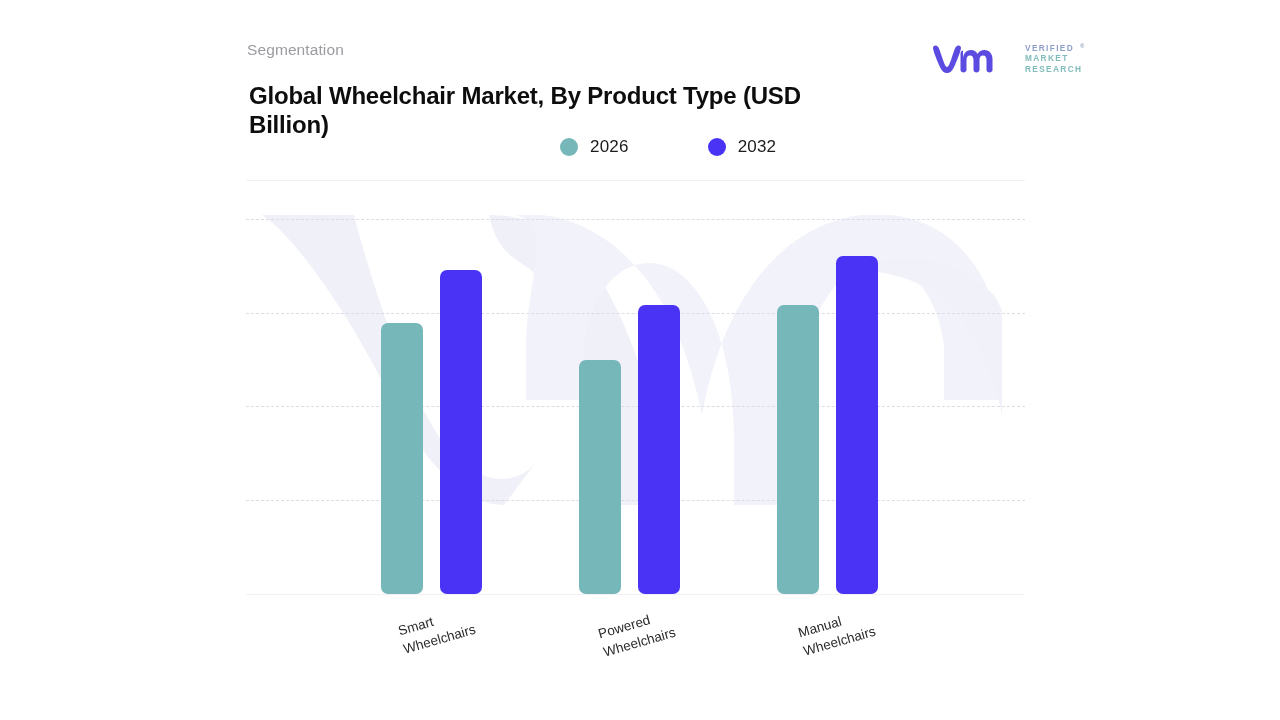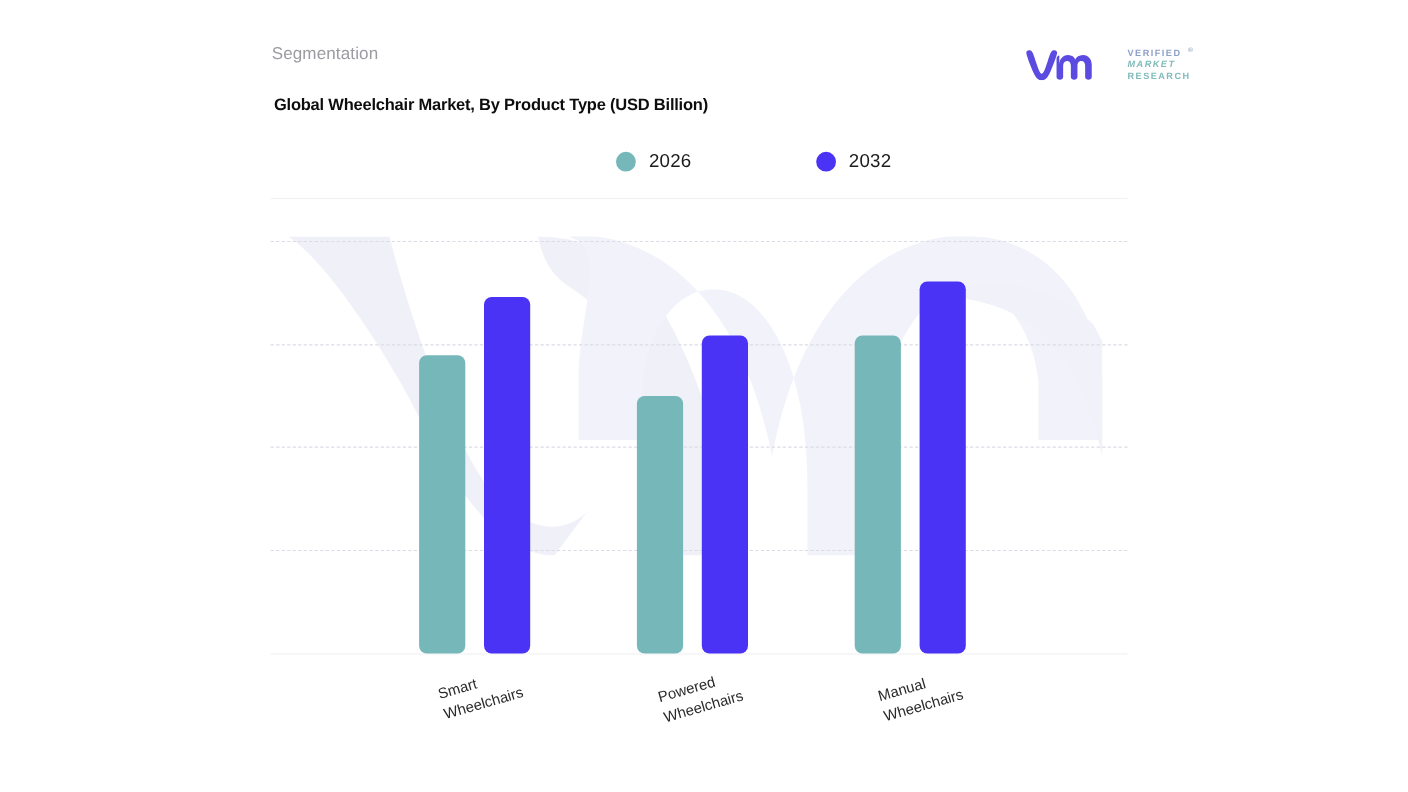--- a/index.html
+++ b/index.html
@@ -32,21 +32,21 @@
     color: #9b9ba1;
     letter-spacing: 0.1px;
     white-space: nowrap;
   }
 
   .chart-title {
     position: absolute;
     left: 249px;
     top: 81px;
     width: 600px;
-    font-size: 15px;
+    font-size: 24px;
     font-weight: bold;
     color: #0d0d0d;
     line-height: 29px;
     letter-spacing: -0.2px;
   }
 
   
   .logo {
     position: absolute;
     left: 932px;
@@ -65,21 +65,21 @@
     position: absolute;
     left: 93px;
     top: 0px;
     width: 80px;
     font-size: 8.3px;
     font-weight: bold;
     letter-spacing: 1.35px;
     line-height: 10.4px;
   }
   .logo-words .lw1 { color: #8d9fc9; display:block; position:relative; }
-  .logo-words .lw2 { color: #7fbcba; display:block;font-style:italic; }
+  .logo-words .lw2 { color: #7fbcba; display:block; }
   .logo-words .lw3 { color: #7fbcba; display:block; }
   .logo-reg {
     position: absolute;
     left: 55px;
     top: -2px;
     font-size: 6px;
     color: #9aa8c4;
     font-weight: bold;
     letter-spacing: 0;
   }
@@ -91,21 +91,21 @@
     top: 137px;
     display: flex;
     align-items: center;
     gap: 0px;
   }
   .legend-item {
     display: flex;
     align-items: center;
     margin-left: 48px;
   }
-  .legend-item + .legend-item { margin-left: 113px; }
+  .legend-item + .legend-item { margin-left: 79px; }
   .legend-dot {
     width: 18px;
     height: 18px;
     border-radius: 50%;
     display: inline-block;
   }
   .legend-label {
     margin-left: 12px;
     font-size: 17px;
     color: #1c1c1c;

